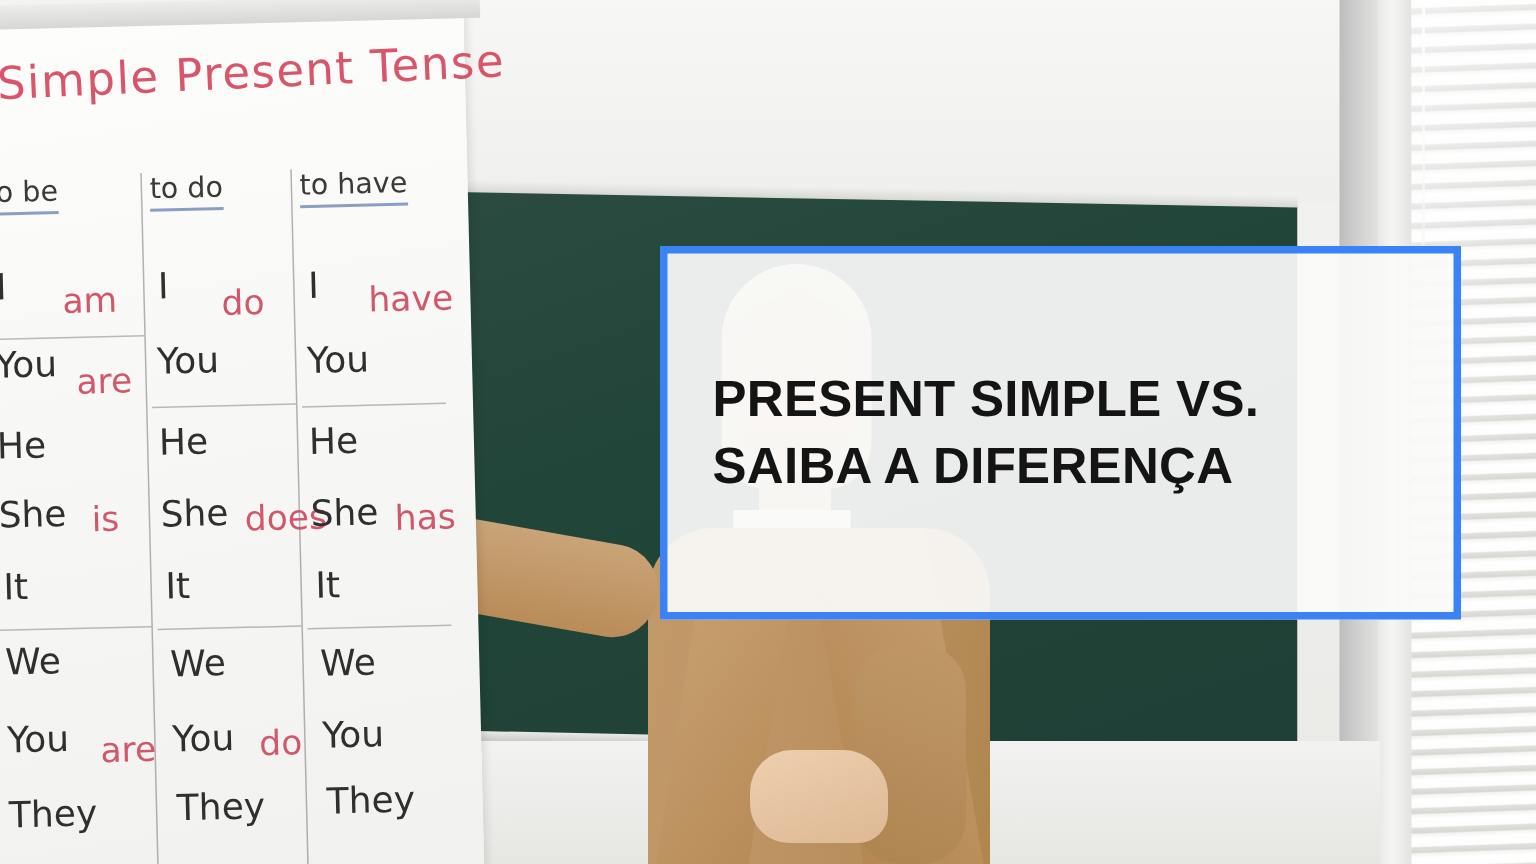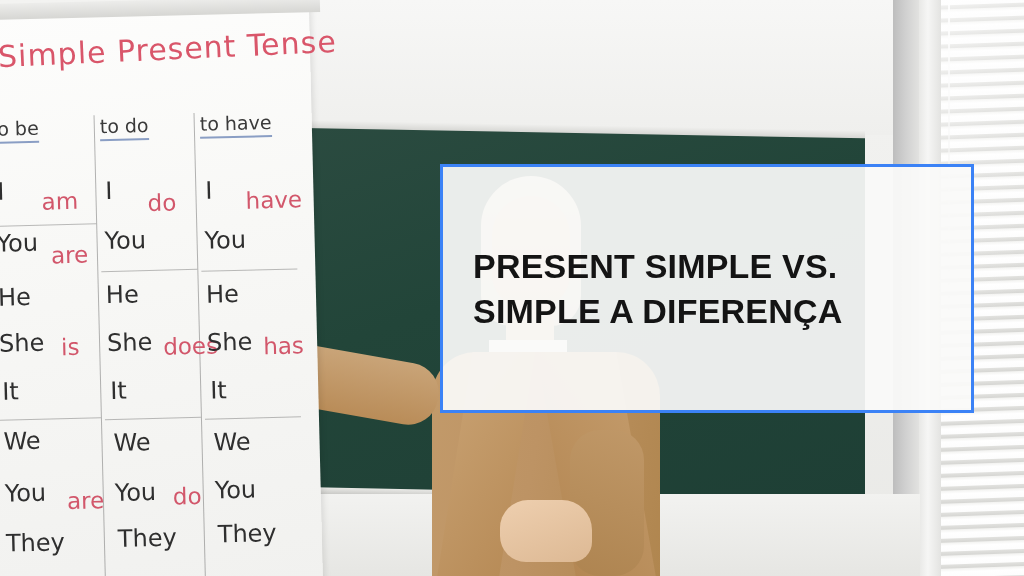--- a/index.html
+++ b/index.html
@@ -213,21 +213,21 @@
   .arm-low-r {
     position:absolute; left:570px; top:430px; width:74px; height:146px;
     background:linear-gradient(200deg,#c09868,#ae8450);
     border-radius:30px;
   }
 
   
   .title-card {
     position:absolute; left:440px; top:164px; width:534px; height:249px;
     background:rgba(250,250,249,.93);
-    border:3px solid #3b82f6;
+    border:5px solid #3b82f6;
   }
   .title-card-inner {
     position:absolute; left:0; top:0; right:0; bottom:0;
     display:flex; flex-direction:column; justify-content:center;
     padding:0 30px;
   }
   .title-line {
     font-family:"Liberation Sans", sans-serif;
     font-weight:bold;
     font-size:34px;
@@ -335,17 +335,17 @@
       <div class="pron" style="left:224px; top:470px;">You</div>
       <div class="pron" style="left:226px; top:514px;">They</div>
 
     </div>
   </div>
   <div class="wb-frame-top"></div>
 
   <div class="title-card">
     <div class="title-card-inner">
       <div class="title-line">PRESENT SIMPLE VS.</div>
-      <div class="title-line">SIMPLE A DIFERENÇA</div>
+      <div class="title-line">SAIBA A DIFERENÇA</div>
     </div>
   </div>
 
 </div>
 
 </body></html>

